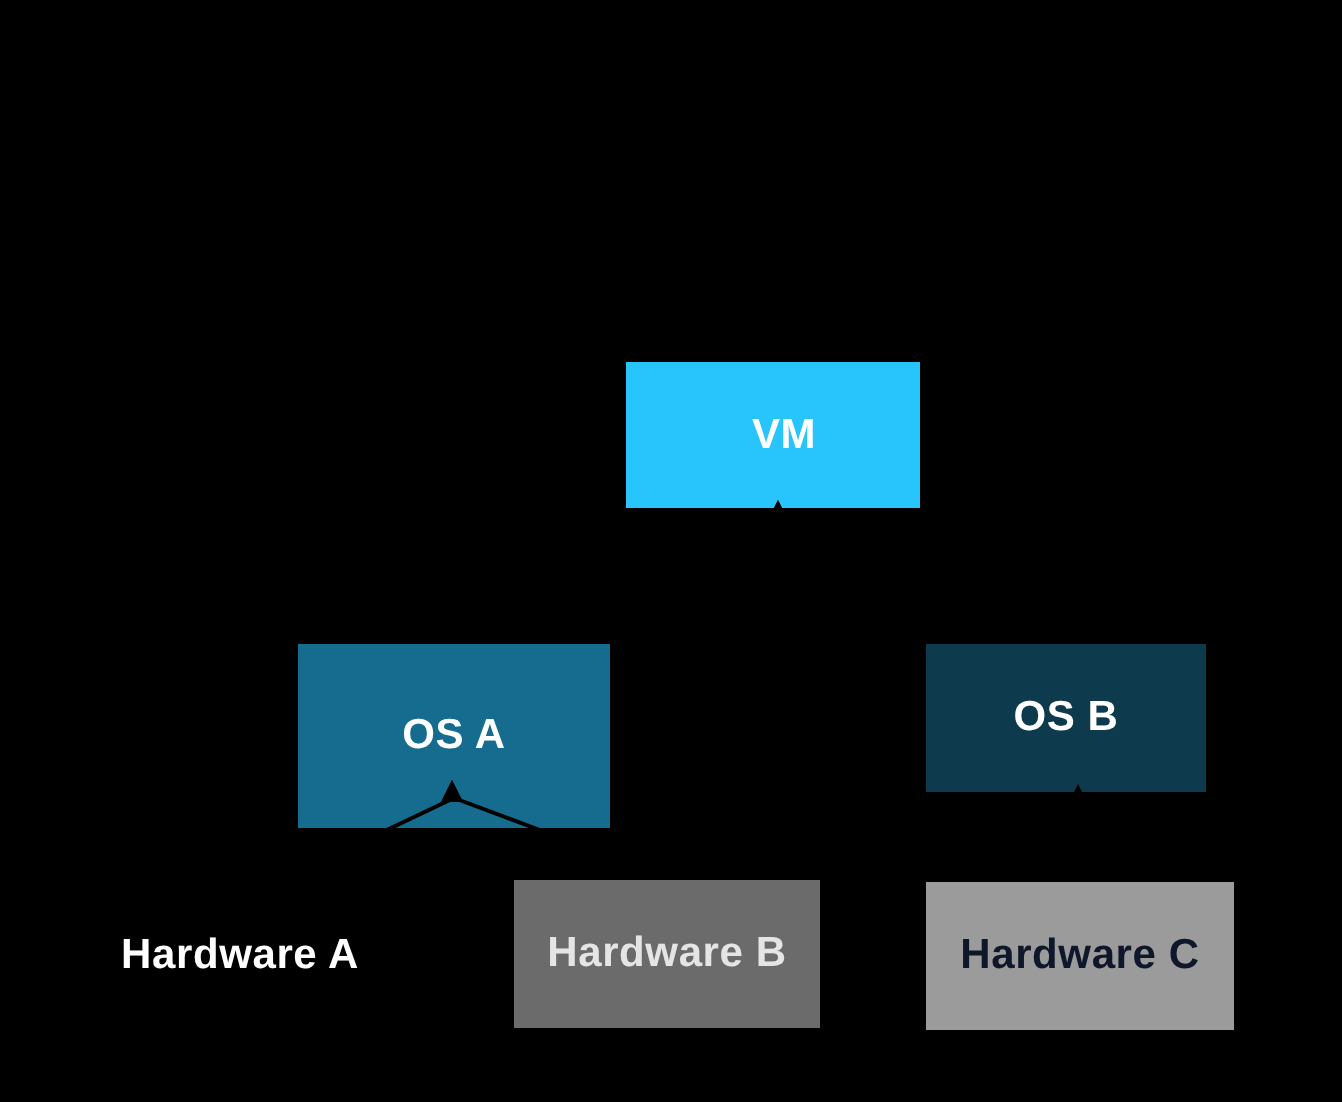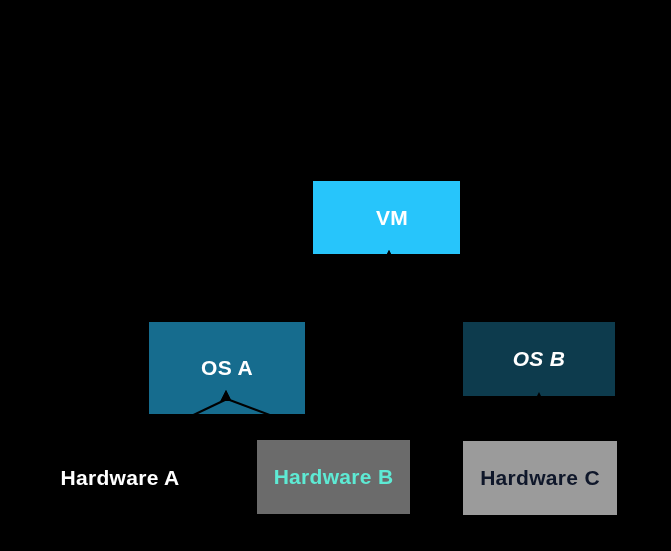--- a/index.html
+++ b/index.html
@@ -23,21 +23,21 @@
   }
   .node-label {
     font-size: 21px;
     font-weight: 700;
     letter-spacing: 0.3px;
     white-space: nowrap;
   }
   .node-program   { left: 314px; top: 37px;  width: 151px; height: 71px; }
   .node-vm        { left: 313px; top: 181px; width: 136px; height: 73px; padding-left: 11px; }
   .node-os-a      { left: 149px; top: 322px; width: 156px; height: 92px; }
-  .node-os-b      { left: 463px; top: 322px; width: 152px; height: 74px; font-style: italic; }
+  .node-os-b      { left: 463px; top: 322px; width: 140px; height: 74px; }
   .node-hardware-a{ left: 30px;  top: 441px; width: 180px; height: 73px; }
   .node-hardware-b{ left: 257px; top: 440px; width: 153px; height: 74px; }
   .node-hardware-c{ left: 463px; top: 441px; width: 154px; height: 74px; }
   .edges-layer {
     position: absolute;
     left: 0;
     top: 0;
     width: 671px;
     height: 551px;
     z-index: 2;
@@ -60,21 +60,21 @@
 
   <div class="node node-os-b" style="background: rgb(13, 59, 77);">
     <span class="node-label" style="color: rgb(255, 255, 255);">OS B</span>
   </div>
 
   <div class="node node-hardware-a" style="background: transparent;">
     <span class="node-label" style="color: rgb(255, 255, 255); text-align: center;">Hardware A</span>
   </div>
 
   <div class="node node-hardware-b" style="background: rgb(107, 107, 107);">
-    <span class="node-label" style="color: #5eead4;">Hardware B</span>
+    <span class="node-label" style="color: #e5e5e5;">Hardware B</span>
   </div>
 
   <div class="node node-hardware-c" style="background: rgb(155, 155, 155);">
     <span class="node-label" style="color: #0f172a;">Hardware C</span>
   </div>
 
   <svg class="edges-layer" width="671" height="551" viewBox="0 0 671 551" xmlns="http://www.w3.org/2000/svg">
     <g stroke="#000000" fill="#000000">
       <line x1="389" y1="181" x2="389" y2="112" stroke-width="2"></line>
       <polygon points="389,104 383.5,114 394.5,114" stroke="none"></polygon>

